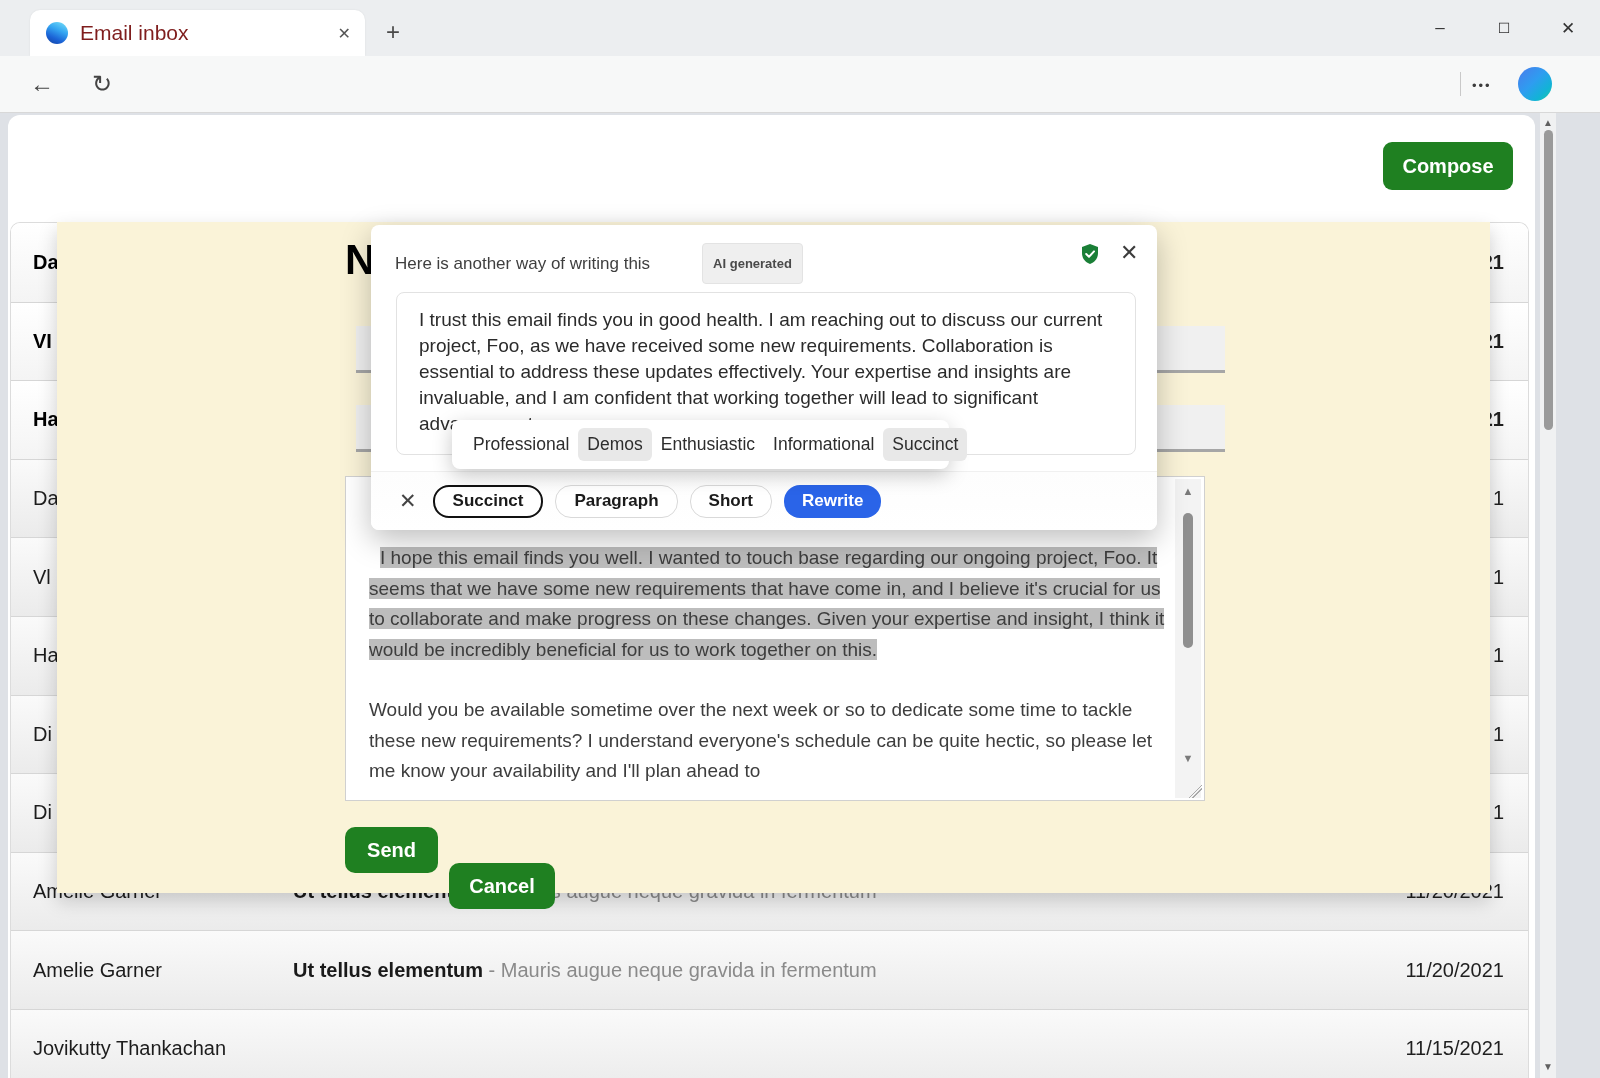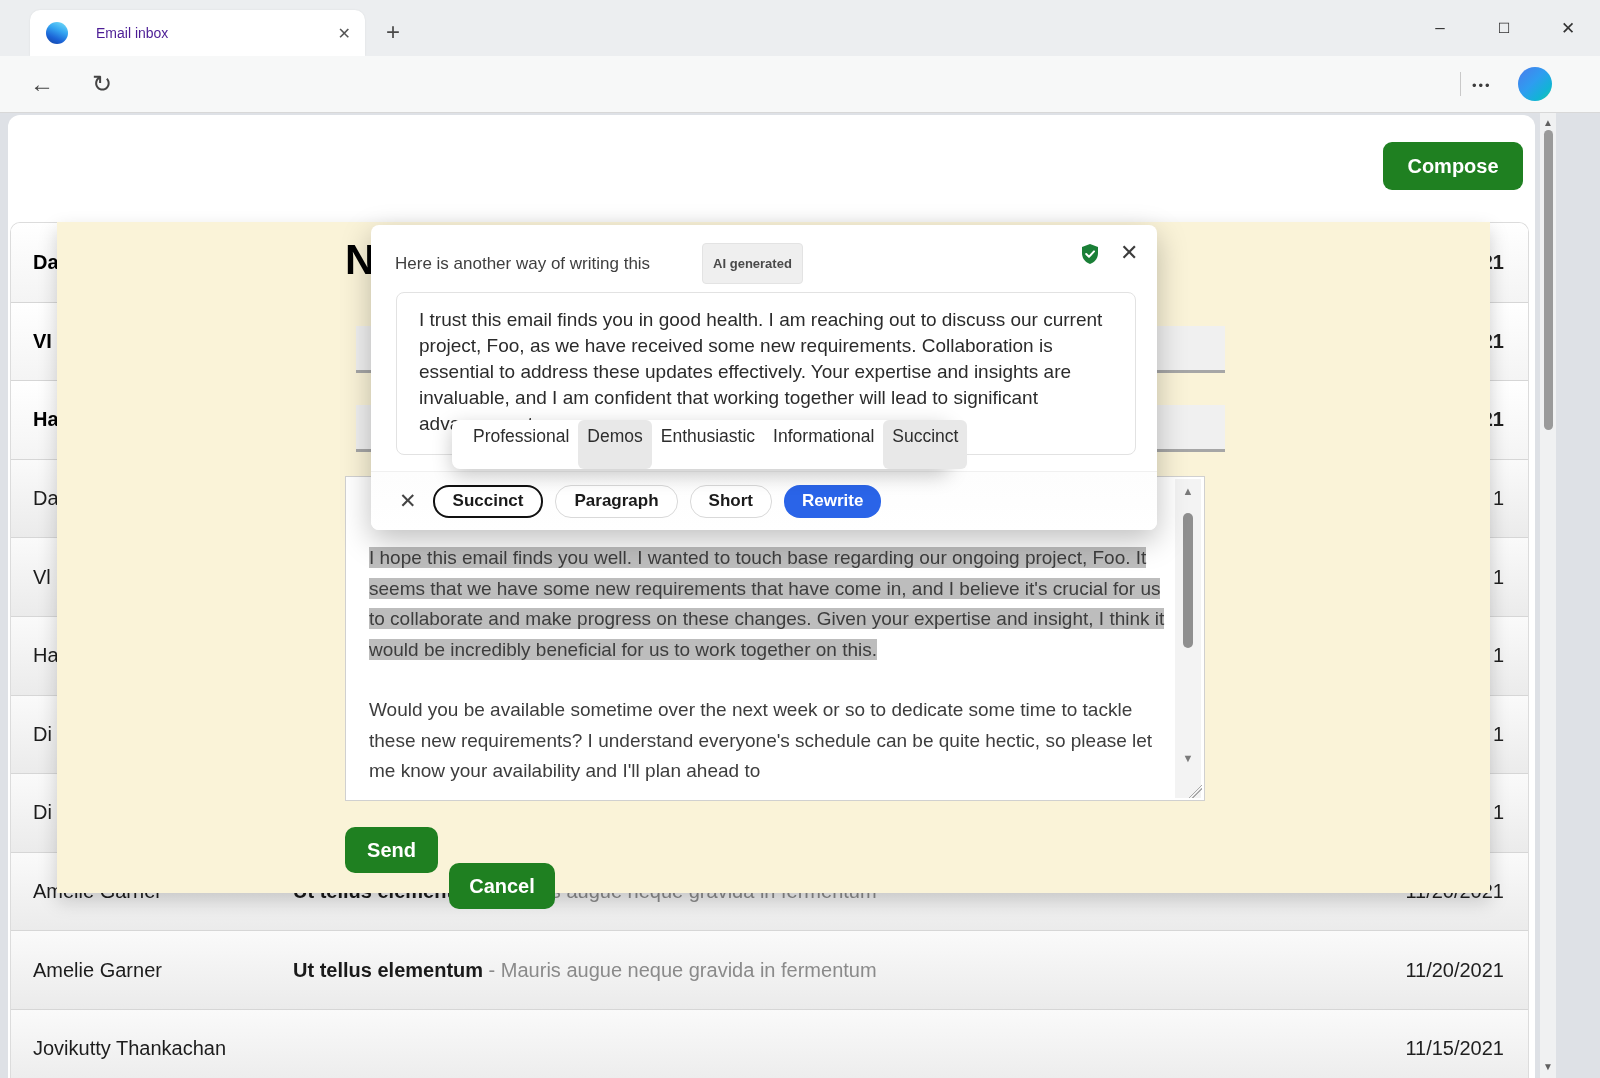--- a/index.html
+++ b/index.html
@@ -3,21 +3,21 @@
 <meta charset="utf-8">
 <style>
   html,body{margin:0;padding:0;}
   body{background:#dee1e6;font-family:"Liberation Sans",sans-serif;}
   .screen{position:relative;width:1600px;height:1078px;overflow:hidden;background:#dee1e6;}
 
   
   .tabstrip{position:absolute;left:0;top:0;width:1600px;height:56px;background:#eceef0;}
   .tab{position:absolute;left:30px;top:10px;width:335px;height:46px;background:#fff;border-radius:10px 10px 0 0;display:flex;align-items:center;box-shadow:0 0 2px rgba(0,0,0,.08);}
   .favicon{width:22px;height:22px;border-radius:50%;margin:0 12px 0 16px;background:linear-gradient(205deg,#7be3f7 0%,#35a7f2 38%,#1b63d6 70%,#123f9e 100%);}
-  .tab-title{font-size:14px;color:#4c1d95;margin-left:16px;}
+  .tab-title{font-size:21px;color:#7f1d1d;}
   .tab-close{margin-left:auto;margin-right:14px;font-size:16px;color:#555;cursor:default;}
   .new-tab{position:absolute;left:386px;top:20px;font-size:24px;line-height:24px;color:#4a4a4a;}
   .win-controls{position:absolute;right:0;top:0;height:56px;display:flex;align-items:center;}
   .win-btn{width:64px;text-align:center;font-size:17px;color:#333;}
   .win-btn.max{font-size:14px;}
 
   .toolbar{position:absolute;left:0;top:56px;width:1600px;height:56px;background:#f7f8f8;border-bottom:1px solid #d8d8d8;}
   .nav-glyph{position:absolute;top:14px;font-size:24px;color:#444;}
   .back{left:30px;}
   .refresh{left:92px;}
@@ -28,21 +28,21 @@
   .pill-right{margin-left:auto;display:flex;align-items:center;}
   .split-icon{margin-right:24px;display:flex;}
   .star{margin-right:22px;font-size:21px;color:#5f5f5f;}
   .bar-divider{position:absolute;left:1460px;top:16px;width:1px;height:24px;background:#c9c9c9;}
   .dots{position:absolute;left:1472px;top:22px;font-size:13px;letter-spacing:2px;color:#3d3d3d;}
   .copilot{position:absolute;left:1518px;top:11px;width:34px;height:34px;border-radius:50%;background:linear-gradient(135deg,#4b7bec 0%,#2e9df0 45%,#12b3d6 75%,#19c99f 100%);}
 
   
   .page-card{position:absolute;left:8px;top:115px;width:1527px;height:963px;background:#fff;border-radius:12px 12px 0 0;overflow:hidden;}
   .page-title{position:absolute;left:22px;top:18px;font-size:44px;font-weight:800;color:#000;letter-spacing:-1px;}
-  .compose-btn{position:absolute;left:1375px;top:27px;width:140px;height:48px;background:#1f8021;color:#fff;font-weight:700;font-size:20px;border:none;border-radius:9px;display:flex;align-items:center;justify-content:center;font-family:inherit;}
+  .compose-btn{position:absolute;left:1375px;top:27px;width:130px;height:48px;background:#1f8021;color:#fff;font-weight:700;font-size:20px;border:none;border-radius:9px;display:flex;align-items:center;justify-content:center;font-family:inherit;}
 
   
   .email-list{position:absolute;left:2px;top:107px;width:1517px;height:900px;border:1px solid #dcdcdc;border-bottom:none;border-radius:10px 10px 0 0;overflow:hidden;background:#fff;}
   .row{position:relative;height:78.6px;box-sizing:border-box;display:flex;align-items:center;background:linear-gradient(180deg,#fafafa 0%,#ebebeb 100%);border-top:1px solid #d6d6d6;}
   .row:first-child{border-top:none;}
   .row.unread{background:linear-gradient(180deg,#ffffff 0%,#f4f4f4 100%);}
   .r-name{position:absolute;left:22px;width:245px;font-size:20px;color:#1d1d1d;white-space:nowrap;overflow:hidden;}
   .row.unread .r-name{font-weight:700;color:#000;}
   .r-mid{position:absolute;left:282px;right:190px;font-size:20px;color:#8a8a8a;white-space:nowrap;overflow:hidden;}
   .r-subj{color:#1a1a1a;font-weight:700;}
@@ -50,21 +50,21 @@
   .row.unread .r-date{font-weight:700;}
 
   
   .compose-modal{position:absolute;left:49px;top:107px;width:1433px;height:671px;background:#faf3d8;box-shadow:0 8px 18px rgba(0,0,0,.18);z-index:10;}
   .compose-heading{position:absolute;left:288px;top:14px;font-size:42px;font-weight:700;color:#000;}
   .compose-field{position:absolute;left:299px;width:869px;height:44px;background:#f0f0f0;border-bottom:3px solid #a6a6a6;}
   .field-to{top:104px;}
   .field-subject{top:183px;}
   .compose-body{position:absolute;left:288px;top:254px;width:860px;height:325px;box-sizing:border-box;background:#fff;border:1px solid #d0d0d0;overflow:hidden;}
   .body-text{position:absolute;left:23px;top:66px;width:800px;font-size:19px;line-height:30.5px;color:#3d3d3d;}
-  .sel{background:#bdbdbd;}
+  .sel{background:#bdbdbd;margin-left:11px;}
   .para2{margin-top:30px;}
   
   .ta-scroll{position:absolute;right:3px;top:2px;bottom:2px;width:26px;background:#f3f3f3;}
   .ta-up{position:absolute;top:6px;left:0;right:0;text-align:center;font-size:11px;color:#7a7a7a;}
   .ta-thumb{position:absolute;left:8px;top:34px;width:10px;height:135px;border-radius:5px;background:#8f8f8f;}
   .ta-down{position:absolute;bottom:34px;left:0;right:0;text-align:center;font-size:11px;color:#7a7a7a;}
   .ta-grip{position:absolute;right:2px;bottom:2px;width:14px;height:14px;background:
     linear-gradient(135deg,transparent 0 50%,#aaa 50% 56%,transparent 56% 64%,#aaa 64% 70%,transparent 70%);}
   .send-btn,.cancel-btn{position:absolute;top:605px;height:46px;background:#1f8021;color:#fff;border:none;border-radius:10px;font-size:20px;font-weight:700;font-family:inherit;display:flex;align-items:center;justify-content:center;}
   .send-btn{left:288px;width:93px;}
@@ -79,21 +79,21 @@
   .rp-close{position:absolute;left:749px;top:15px;font-size:22px;color:#3c3c3c;}
   .rp-card{position:absolute;left:25px;top:67px;width:740px;height:163px;box-sizing:border-box;border:1px solid #e2e2e2;border-radius:8px;overflow:hidden;}
   .rp-text{position:absolute;left:22px;top:14px;width:700px;font-size:19px;line-height:26px;color:#2b2b2b;}
   .rp-actions{position:absolute;left:0;right:0;bottom:0;height:58px;display:flex;align-items:center;border-top:1px solid #f0f0f0;border-radius:0 0 8px 8px;background:linear-gradient(180deg,#fdfdfd,#fff);}
   .rp-x{margin:0 16px 0 28px;font-size:21px;color:#444;}
   .chip{height:33px;box-sizing:border-box;display:flex;align-items:center;padding:0 18px;border:1px solid #d9d9d9;border-radius:16px;background:#fff;font-size:17px;font-weight:700;color:#1a1a1a;margin-right:12px;font-family:inherit;}
   .chip.selected{border:2.5px solid #111;}
   .chip.rewrite{background:#2a64e8;border:none;color:#fff;}
 
   
-  .tone-menu{position:absolute;left:444px;top:305px;width:497px;height:49px;background:#fff;border-radius:8px;box-shadow:0 6px 20px rgba(0,0,0,.22);display:flex;padding:0 12px;box-sizing:border-box;z-index:30;}
+  .tone-menu{position:absolute;left:444px;top:305px;width:497px;height:49px;background:#fff;border-radius:8px;box-shadow:0 6px 20px rgba(0,0,0,.22);display:flex;align-items:center;padding:0 12px;box-sizing:border-box;z-index:30;}
   .tone-item{font-size:17.5px;color:#2d2d2d;padding:6px 9px;border-radius:6px;white-space:nowrap;}
   .tone-item.hl{background:#e8e8e8;}
 
   
   .page-scrollbar{position:absolute;left:1540px;top:113px;width:16px;height:965px;background:#f0f1f2;}
   .ps-up{position:absolute;top:4px;left:0;right:0;text-align:center;font-size:10px;color:#606060;}
   .ps-thumb{position:absolute;left:3.5px;top:17px;width:9px;height:300px;border-radius:5px;background:#9a9a9a;}
   .ps-down{position:absolute;bottom:6px;left:0;right:0;text-align:center;font-size:10px;color:#606060;}
 </style>
 </head>

